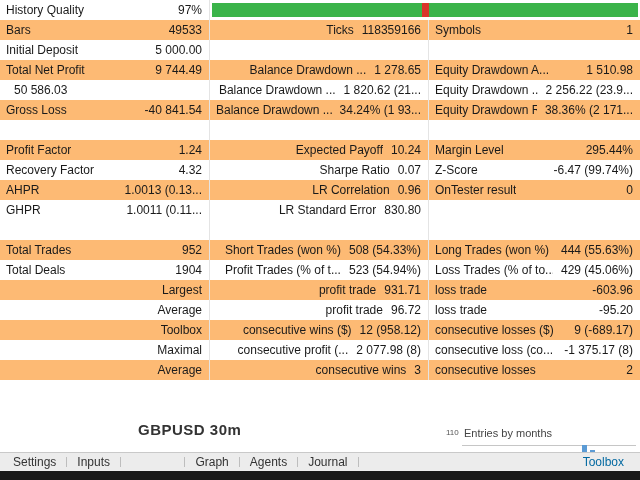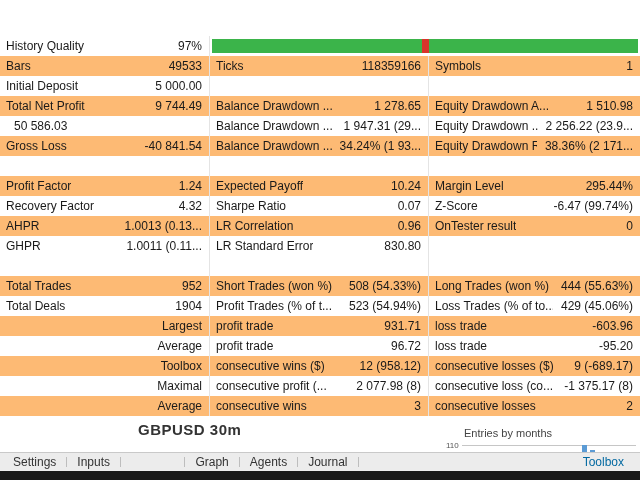--- a/index.html
+++ b/index.html
@@ -2,42 +2,42 @@
 <html><head>
 <meta charset="utf-8">
 <style>
   * { margin:0; padding:0; box-sizing:border-box; }
   html,body { width:640px; height:480px; }
   body { font-family:"Liberation Sans","DejaVu Sans",sans-serif; background:#fff; }
   .window { position:relative; width:640px; height:480px; background:#fff; overflow:hidden;
             font-size:12px; color:#1a1a1a; }
 
   
-  .stats { position:absolute; left:0; top:0; width:640px;margin-top:36px; }
+  .stats { position:absolute; left:0; top:0; width:640px; }
   .row { display:flex; height:20px; line-height:20px; }
   .row.alt { background:#fdba74; }
   .cell { display:flex; justify-content:space-between; overflow:hidden; white-space:nowrap; }
   .cell.c1 { width:210px; border-right:1px solid #e4e4e4; padding:0 7px 0 6px; }
-  .cell.c2 { width:219px; border-right:1px solid #e4e4e4; padding:0 7px 0 6px; }
+  .cell.c2 { width:219px; border-right:1px solid #e4e4e4; padding:0 7px 0 6px;justify-content:flex-end; }
   .cell.c3 { width:211px; padding:0 7px 0 6px; }
   .cell.span2 { width:430px; position:relative; }
   .lbl { overflow:hidden; }
   .val { margin-left:8px; }
   .ptrack { position:absolute; left:2px; right:2px; top:3px; bottom:3px; }
   .pred { position:absolute; top:0; bottom:0; }
 
   
   .watermark { position:absolute; left:138px; top:421px; font-size:15px; font-weight:bold;
                color:#333; letter-spacing:0.5px; }
 
   
   .minichart { position:absolute; left:446px; top:428px; width:192px; height:26px; }
   .mc-title { font-size:11px; color:#444; margin-left:18px; height:11px; line-height:11px; }
   .mc-plot { position:relative; height:25px; }
-  .mc-ylabel { position:absolute; left:0; bottom:14px; font-size:8px; color:#555; }
+  .mc-ylabel { position:absolute; left:0; bottom:27px; font-size:8px; color:#555; }
   .mc-gridline { position:absolute; left:16px; right:2px; bottom:18px; border-top:1px solid #c6c6c6; }
   .mc-bars { position:absolute; left:16px; right:0; bottom:0; display:flex; align-items:flex-end; gap:3px; }
   .bar { width:5px; }
 
   
   .tabbar { position:absolute; left:0; top:452px; width:640px; height:19px; background:#ececec;
             border-top:1px solid #c9c9c9; display:flex; align-items:stretch; }
   .tabs { display:flex; align-items:stretch; padding-left:4px; }
   .tab { padding:8px 9px; display:flex; align-items:center; color:#333; cursor:default; }
   .tab.active { background:#fff; font-weight:bold; color:#000;margin-top:40px; }
@@ -104,21 +104,21 @@
           <span class="lbl">Equity Drawdown A...</span>
           <span class="val">1 510.98</span>
         </div>
       </div>
       <div class="row">
         <div class="cell c1">
           <span class="val">50 586.03</span>
         </div>
         <div class="cell c2">
           <span class="lbl">Balance Drawdown ...</span>
-          <span class="val">1 947.31 (29...</span>
+          <span class="val">1 820.62 (21...</span>
         </div>
         <div class="cell c3">
           <span class="lbl">Equity Drawdown ...</span>
           <span class="val">2 256.22 (23.9...</span>
         </div>
       </div>
       <div class="row alt">
         <div class="cell c1">
           <span class="lbl">Gross Loss</span>
           <span class="val">-40 841.54</span>

